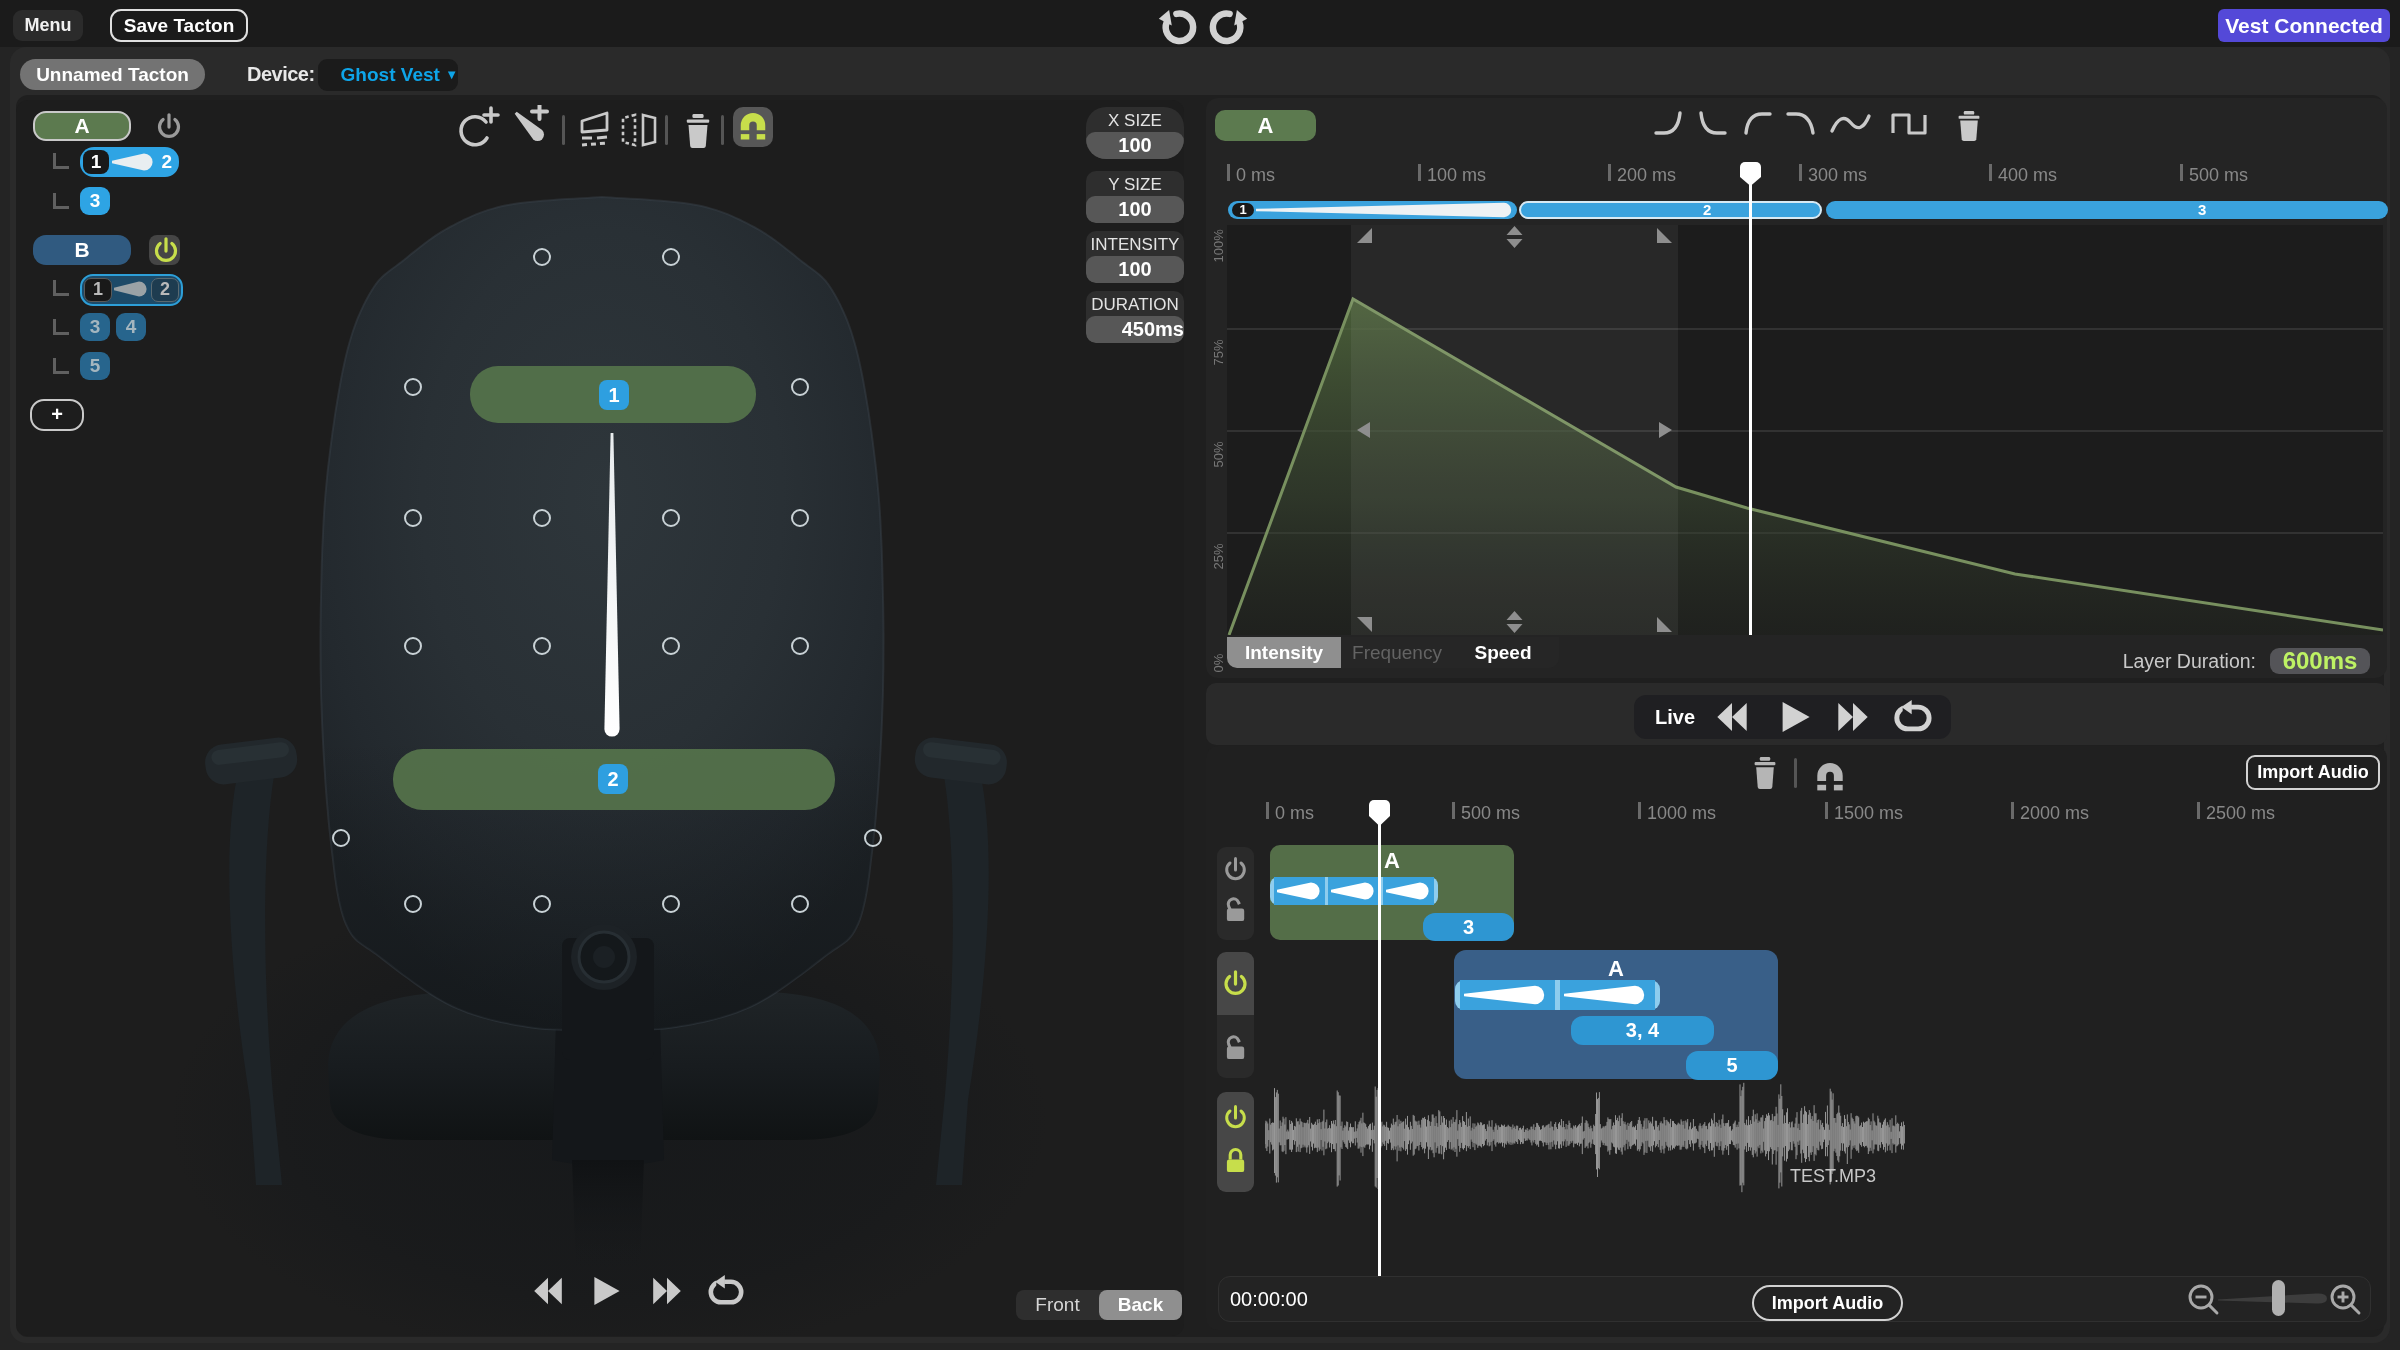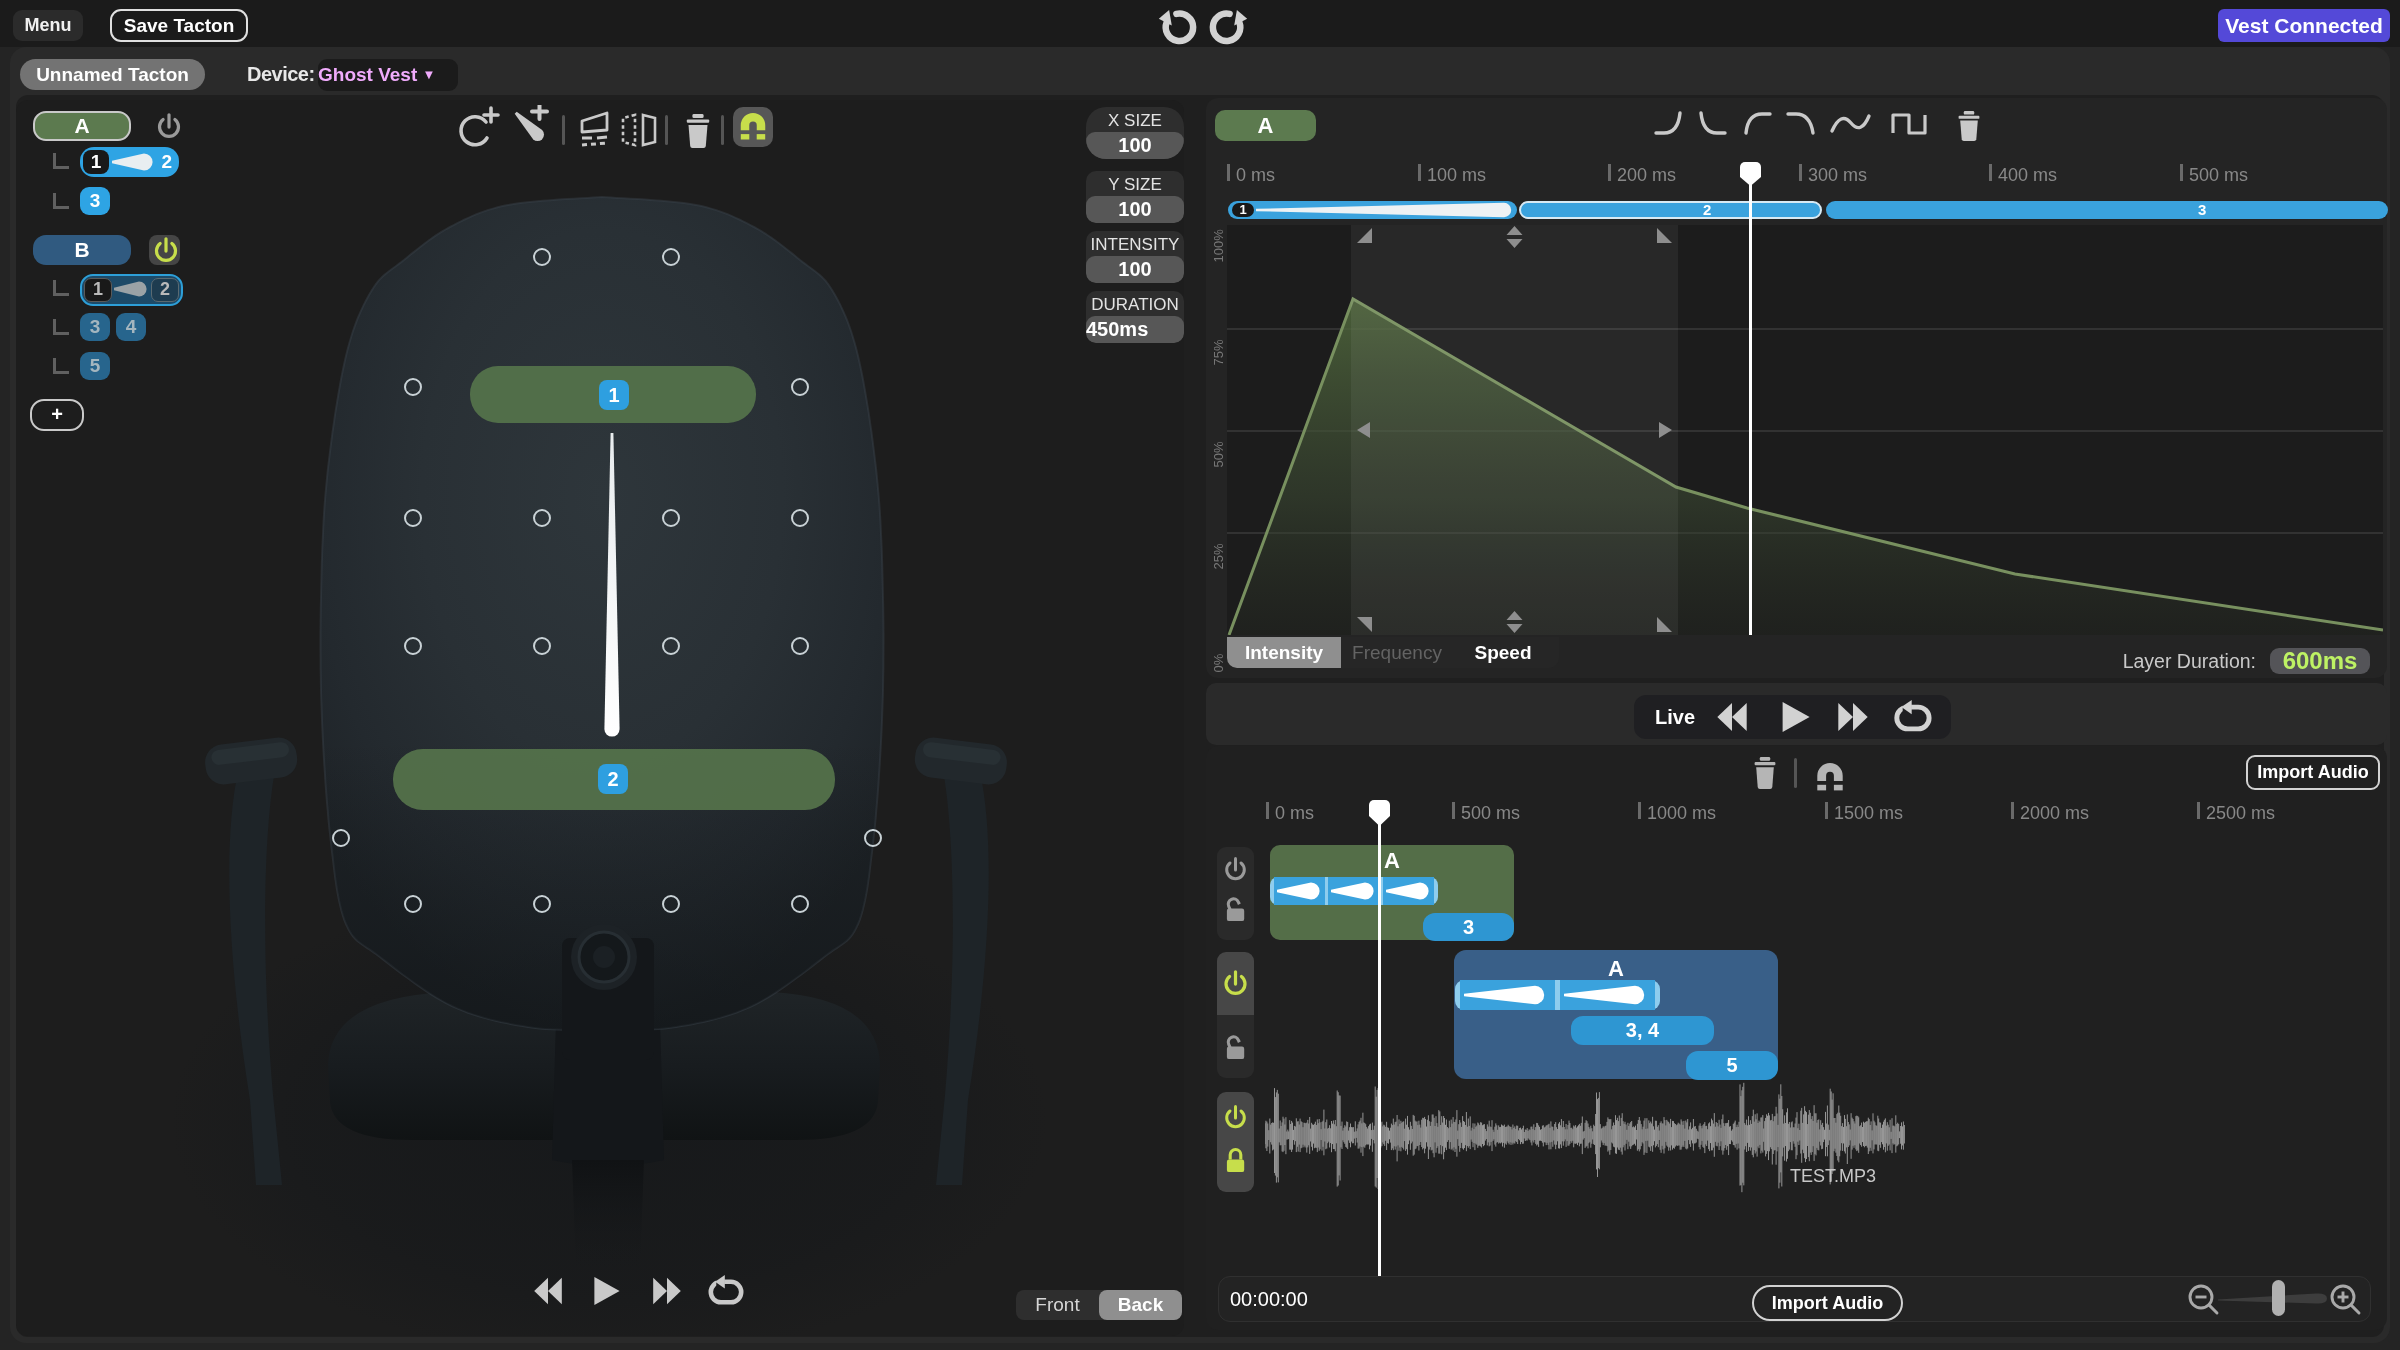--- a/index.html
+++ b/index.html
@@ -14,21 +14,21 @@
       <path d="M18.7,18.2 A13.7,13.7 0 1 0 28.4,9.9" stroke="#d2d2d2" stroke-width="6.5" fill="none" stroke-linecap="round"></path>
       <path d="M10.8,14.8 L21.1,5.9 L23.8,21.6 Z" fill="#d2d2d2"></path>
       <path d="M91.3,18.2 A13.7,13.7 0 1 1 81.6,9.9" stroke="#d2d2d2" stroke-width="6.5" fill="none" stroke-linecap="round"></path>
       <path d="M99.2,14.8 L88.9,5.9 L86.2,21.6 Z" fill="#d2d2d2"></path>
     </svg>
     <div style="position:absolute;left:2218px;top:9px;width:172px;height:33px;background:#5449d8;border-radius:6px;color:#fff;font-weight:bold;font-size:21px;text-align:center;line-height:33px">Vest Connected</div>
   </div>
 <div class="container">
 <div style="position:absolute;left:10px;top:12px;width:185px;height:31px;background:#737373;border-radius:16px;color:#fff;font-weight:bold;font-size:19px;text-align:center;line-height:31px">Unnamed Tacton</div>
     <div style="position:absolute;left:237px;top:16px;color:#e8e8e8;font-size:20px;font-weight:600;letter-spacing:-0.5px">Device:</div>
-    <div style="position:absolute;left:308px;top:12px;width:140px;height:32px;background:#1b1b1b;border-radius:9px;color:#f0abfc;font-weight:bold;font-size:19px;text-align:left;line-height:32px">Ghost Vest <span style="font-size:13px;vertical-align:2px">▼</span></div>
+    <div style="position:absolute;left:308px;top:12px;width:140px;height:32px;background:#1b1b1b;border-radius:9px;color:#0ea5e9;font-weight:bold;font-size:19px;text-align:right;line-height:32px">Ghost Vest <span style="font-size:13px;vertical-align:2px">▼</span></div>
 <div class="inset"></div>
 </div>
 <div style="position:absolute;left:16px;top:100px;width:1168px;height:1236px;background:#1d1d1d;border-radius:12px">
     <svg width="1168" height="1236" viewBox="0 0 1168 1236" style="position:absolute;left:0;top:0">
       <defs>
         <radialGradient id="backg" cx="50%" cy="36%" r="64%">
           <stop offset="0%" stop-color="#2e363b"></stop>
           <stop offset="50%" stop-color="#293035"></stop>
           <stop offset="80%" stop-color="#23292e"></stop>
           <stop offset="100%" stop-color="#1e2327"></stop>
@@ -171,21 +171,21 @@
     <div style="position:absolute;left:1070px;top:71px;width:98px;height:52px;background:#2e2e2e;border-radius:10px;overflow:hidden">
       <div style="height:25px;color:#e3e3e3;font-size:17px;text-align:center;line-height:27px">Y SIZE</div>
       <div style="height:27px;background:#575757;color:#fff;font-weight:bold;font-size:20px;text-align:center;line-height:26px;border-radius:9px">100</div>
     </div>
     <div style="position:absolute;left:1070px;top:131px;width:98px;height:52px;background:#2e2e2e;border-radius:10px;overflow:hidden">
       <div style="height:25px;color:#e3e3e3;font-size:17px;text-align:center;line-height:27px">INTENSITY</div>
       <div style="height:27px;background:#575757;color:#fff;font-weight:bold;font-size:20px;text-align:center;line-height:26px;border-radius:9px">100</div>
     </div>
     <div style="position:absolute;left:1070px;top:191px;width:98px;height:52px;background:#2e2e2e;border-radius:10px;overflow:hidden">
       <div style="height:25px;color:#e3e3e3;font-size:17px;text-align:center;line-height:27px">DURATION</div>
-      <div style="height:27px;background:#575757;color:#fff;font-weight:bold;font-size:20px;text-align:left;line-height:26px;border-radius:9px">450ms</div>
+      <div style="height:27px;background:#575757;color:#fff;font-weight:bold;font-size:20px;text-align:right;line-height:26px;border-radius:9px">450ms</div>
     </div>
     <svg width="260" height="34" viewBox="0 0 260 34" style="position:absolute;left:500px;top:1174px">
       <path d="M18.2,17.0 L32.0,3.8 V30.2 Z" fill="#c9c9c9"></path>
       <path d="M32.0,17.0 L45.8,3.8 V30.2 Z" fill="#c9c9c9"></path>
       <path d="M78.4,3.0 L103.6,17.0 L78.4,31.0 Z" fill="#c9c9c9"></path>
       <path d="M164.8,17.0 L151.0,3.8 V30.2 Z" fill="#c9c9c9"></path>
       <path d="M151.0,17.0 L137.2,3.8 V30.2 Z" fill="#c9c9c9"></path>
       <rect x="194.8" y="7.8" width="30.4" height="20.5" rx="10.2" stroke="#c9c9c9" stroke-width="4.6" fill="none"></rect>
       <rect x="200.3" y="3.1" width="7.9" height="9.3" fill="#1d1d1d"></rect>
       <path d="M199.1,7.8 L208.8,1.0 V14.5 Z" fill="#c9c9c9"></path>

